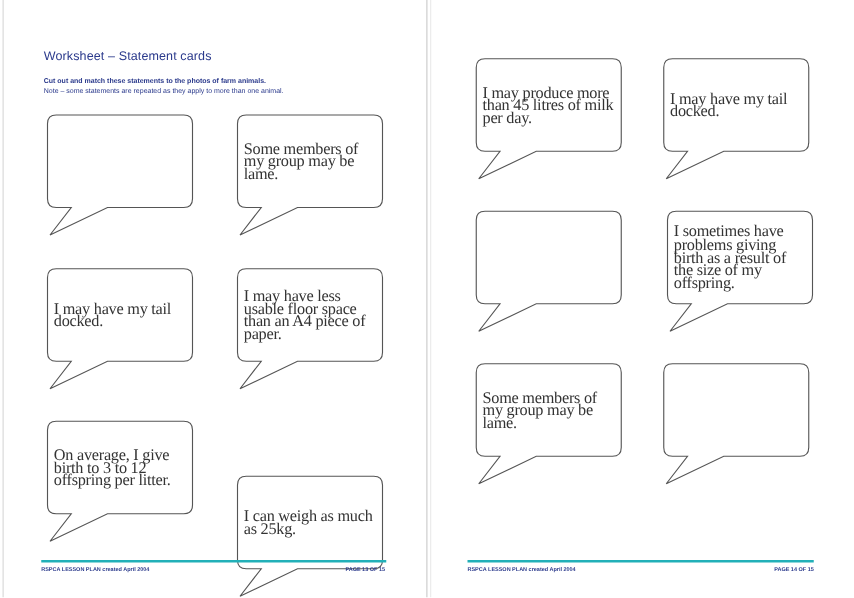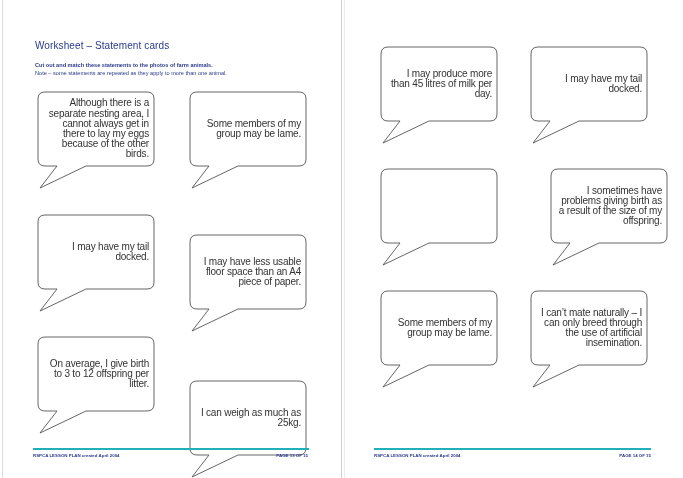--- a/index.html
+++ b/index.html
@@ -26,22 +26,22 @@
       position:absolute; left:35px; top:70px;
       font-family:"Liberation Sans", sans-serif;
       font-size:5.6px; color:#2b3a8c; white-space:nowrap;
     }
 
     .card { position:absolute; width:118px; height:98px; }
     .card svg { position:absolute; left:0; top:0; width:118px; height:98px; overflow:visible; }
     .card .txt {
       position:absolute; left:6px; top:4px; width:106px; height:66px;
       display:flex; align-items:center; justify-content:center;
-      text-align:right; font-family:Liberation Sans, sans-serif;
-      font-size:10px; line-height:10.2px; color:#333;
+      text-align:left; font-family:Liberation Serif, serif;
+      font-size:13px; line-height:10.2px; color:#333;
       letter-spacing:-0.2px;
     }
 
     .footer-rule { position:absolute; height:2px; background:#22b0b8; }
     .footer-left, .footer-right {
       position:absolute; font-family:"Liberation Sans", sans-serif;
       font-size:4.4px; font-weight:bold; color:#2b3a8c; white-space:nowrap;
     }
   </style>
 </head>
@@ -53,36 +53,35 @@
 
 <section>
   <div class="title">Worksheet – Statement cards</div>
   <div class="instr">Cut out and match these statements to the photos of farm animals.</div>
   <div class="note">Note – some statements are repeated as they apply to more than one animal.</div>
 
   <div class="card" style="left:37px;top:92px;">
     <svg viewBox="0 0 118 98">
         <path d="M8,0 H110 Q117,0 117,7 V67 Q117,74 110,74 H49 L3,96 L20,74 H8 Q1,74 1,67 V7 Q1,0 8,0 Z" fill="#fff" stroke="#555" stroke-width="0.9"></path>
       </svg>
-    <div class="txt">Although there is a separate nesting area, I cannot always get in there to lay my eggs because of the other birds.</div>
   </div>
   <div class="card" style="left:189px;top:92px;">
     <svg viewBox="0 0 118 98">
         <path d="M8,0 H110 Q117,0 117,7 V67 Q117,74 110,74 H49 L3,96 L20,74 H8 Q1,74 1,67 V7 Q1,0 8,0 Z" fill="#fff" stroke="#555" stroke-width="0.9"></path>
       </svg>
     <div class="txt">Some members of my group may be lame.</div>
   </div>
 
   <div class="card" style="left:37px;top:215px;">
     <svg viewBox="0 0 118 98">
         <path d="M8,0 H110 Q117,0 117,7 V67 Q117,74 110,74 H49 L3,96 L20,74 H8 Q1,74 1,67 V7 Q1,0 8,0 Z" fill="#fff" stroke="#555" stroke-width="0.9"></path>
       </svg>
     <div class="txt">I may have my tail docked.</div>
   </div>
-  <div class="card" style="left:189px;top:215px;margin-top:20px;">
+  <div class="card" style="left:189px;top:215px;">
     <svg viewBox="0 0 118 98">
         <path d="M8,0 H110 Q117,0 117,7 V67 Q117,74 110,74 H49 L3,96 L20,74 H8 Q1,74 1,67 V7 Q1,0 8,0 Z" fill="#fff" stroke="#555" stroke-width="0.9"></path>
       </svg>
     <div class="txt">I may have less usable floor space than an A4 piece of paper.</div>
   </div>
 
   <div class="card" style="left:37px;top:337px;">
     <svg viewBox="0 0 118 98">
         <path d="M8,0 H110 Q117,0 117,7 V67 Q117,74 110,74 H49 L3,96 L20,74 H8 Q1,74 1,67 V7 Q1,0 8,0 Z" fill="#fff" stroke="#555" stroke-width="0.9"></path>
       </svg>
@@ -112,36 +111,35 @@
         <path d="M8,0 H110 Q117,0 117,7 V67 Q117,74 110,74 H49 L3,96 L20,74 H8 Q1,74 1,67 V7 Q1,0 8,0 Z" fill="#fff" stroke="#555" stroke-width="0.9"></path>
       </svg>
     <div class="txt">I may have my tail docked.</div>
   </div>
 
   <div class="card" style="left:380px;top:169px;">
     <svg viewBox="0 0 118 98">
         <path d="M8,0 H110 Q117,0 117,7 V67 Q117,74 110,74 H49 L3,96 L20,74 H8 Q1,74 1,67 V7 Q1,0 8,0 Z" fill="#fff" stroke="#555" stroke-width="0.9"></path>
       </svg>
   </div>
-  <div class="card" style="left:550px;top:169px;">
+  <div class="card" style="left:533px;top:169px;">
     <svg viewBox="0 0 118 98">
         <path d="M8,0 H110 Q117,0 117,7 V67 Q117,74 110,74 H49 L3,96 L20,74 H8 Q1,74 1,67 V7 Q1,0 8,0 Z" fill="#fff" stroke="#555" stroke-width="0.9"></path>
       </svg>
     <div class="txt">I sometimes have problems giving birth as a result of the size of my offspring.</div>
   </div>
 
   <div class="card" style="left:380px;top:291px;">
     <svg viewBox="0 0 118 98">
         <path d="M8,0 H110 Q117,0 117,7 V67 Q117,74 110,74 H49 L3,96 L20,74 H8 Q1,74 1,67 V7 Q1,0 8,0 Z" fill="#fff" stroke="#555" stroke-width="0.9"></path>
       </svg>
     <div class="txt">Some members of my group may be lame.</div>
   </div>
   <div class="card" style="left:530px;top:291px;">
     <svg viewBox="0 0 118 98">
         <path d="M8,0 H110 Q117,0 117,7 V67 Q117,74 110,74 H49 L3,96 L20,74 H8 Q1,74 1,67 V7 Q1,0 8,0 Z" fill="#fff" stroke="#555" stroke-width="0.9"></path>
       </svg>
-    <div class="txt">I can’t mate naturally – I can only breed through the use of artificial insemination.</div>
   </div>
 
   <div class="footer-rule" style="left:374px;top:448px;width:277px;"></div>
   <div class="footer-left" style="left:374px;top:453px;">RSPCA LESSON PLAN created April 2004</div>
   <div class="footer-right" style="right:32px;top:453px;">PAGE 14 OF 15</div>
 </section>
 
 </body></html>

